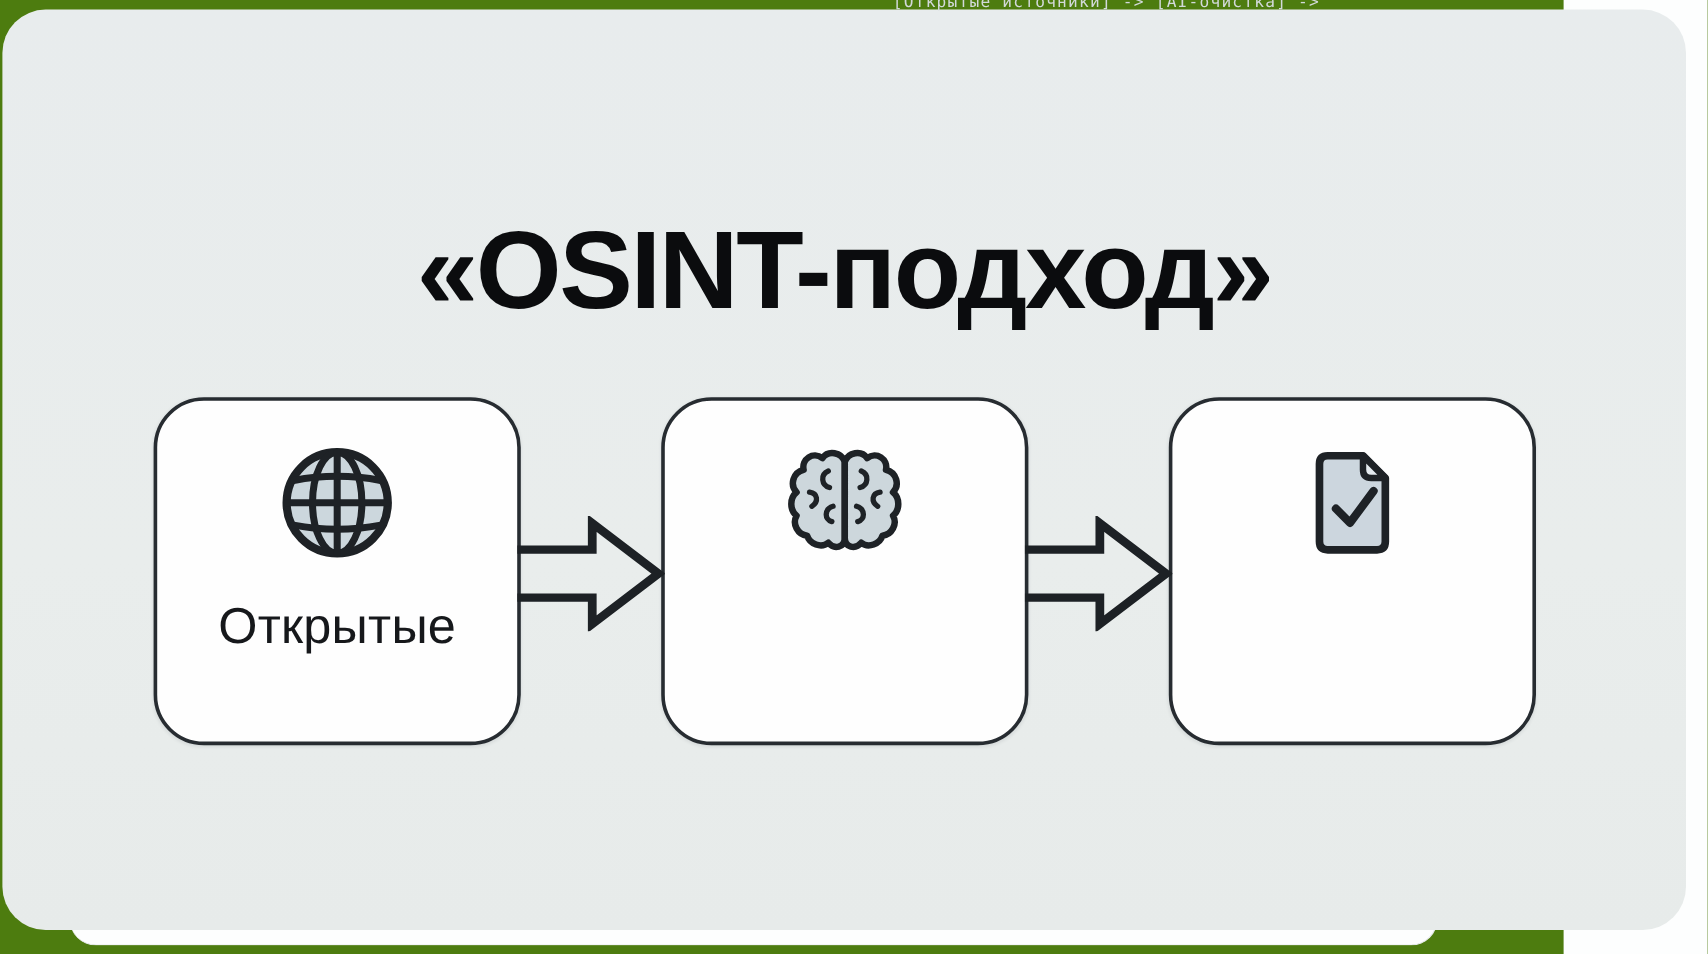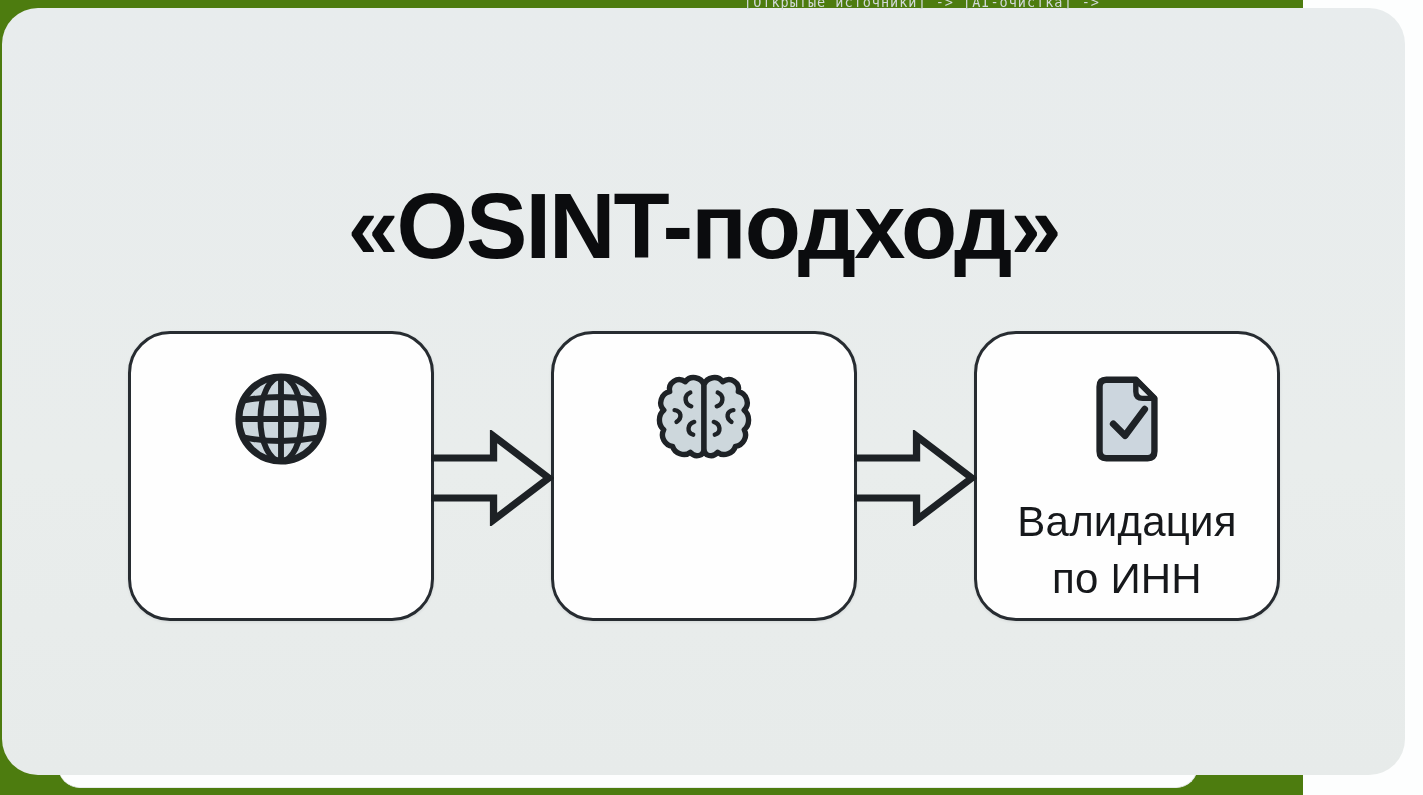--- a/index.html
+++ b/index.html
@@ -124,20 +124,21 @@
           <g stroke="#1e2226" fill="none" stroke-linecap="round">
             <circle cx="50" cy="50" r="43" fill="#ccd7dd" stroke-width="7"></circle>
             <ellipse cx="50" cy="50" rx="21" ry="43" stroke-width="6"></ellipse>
             <line x1="50" y1="7" x2="50" y2="93" stroke-width="6"></line>
             <path d="M13 31 Q50 24 87 31" stroke-width="6"></path>
             <line x1="7" y1="50" x2="93" y2="50" stroke-width="6"></line>
             <path d="M13 69 Q50 76 87 69" stroke-width="6"></path>
           </g>
         </svg>
         <div class="step-label">
+          <span>Открытые</span>
         </div>
       </div>
 
       <div class="arrow-wrap">
         <svg viewBox="0 0 118 96" preserveAspectRatio="none">
           <path d="M0 28 H60 V6 L113 48 L60 90 V68 H0" fill="none" stroke="#1d2125" stroke-width="7" stroke-linejoin="miter"></path>
         </svg>
       </div>
 
       <div class="step-box">
@@ -164,21 +165,17 @@
       </div>
 
       <div class="step-box">
         <svg class="step-icon" viewBox="0 0 100 100">
           <g stroke="#1e2226" stroke-linejoin="round" stroke-linecap="round">
             <path d="M29 10 H59 L78 29 V83 Q78 90 71 90 H29 Q22 90 22 83 V17 Q22 10 29 10 Z" fill="#ccd6de" stroke-width="6.5"></path>
             <path d="M59 10 L59 22 Q59 29 66 29 L78 29 Z" fill="#e4eaee" stroke-width="5.5"></path>
             <path d="M36 55 L48 67 L68 40" fill="none" stroke-width="7"></path>
           </g>
         </svg>
-        <div class="step-label">
-          <span>Валидация</span>
-          <span>по ИНН</span>
-        </div>
       </div>
 
     </div>
   </div>
 </div>
 
 </body></html>

